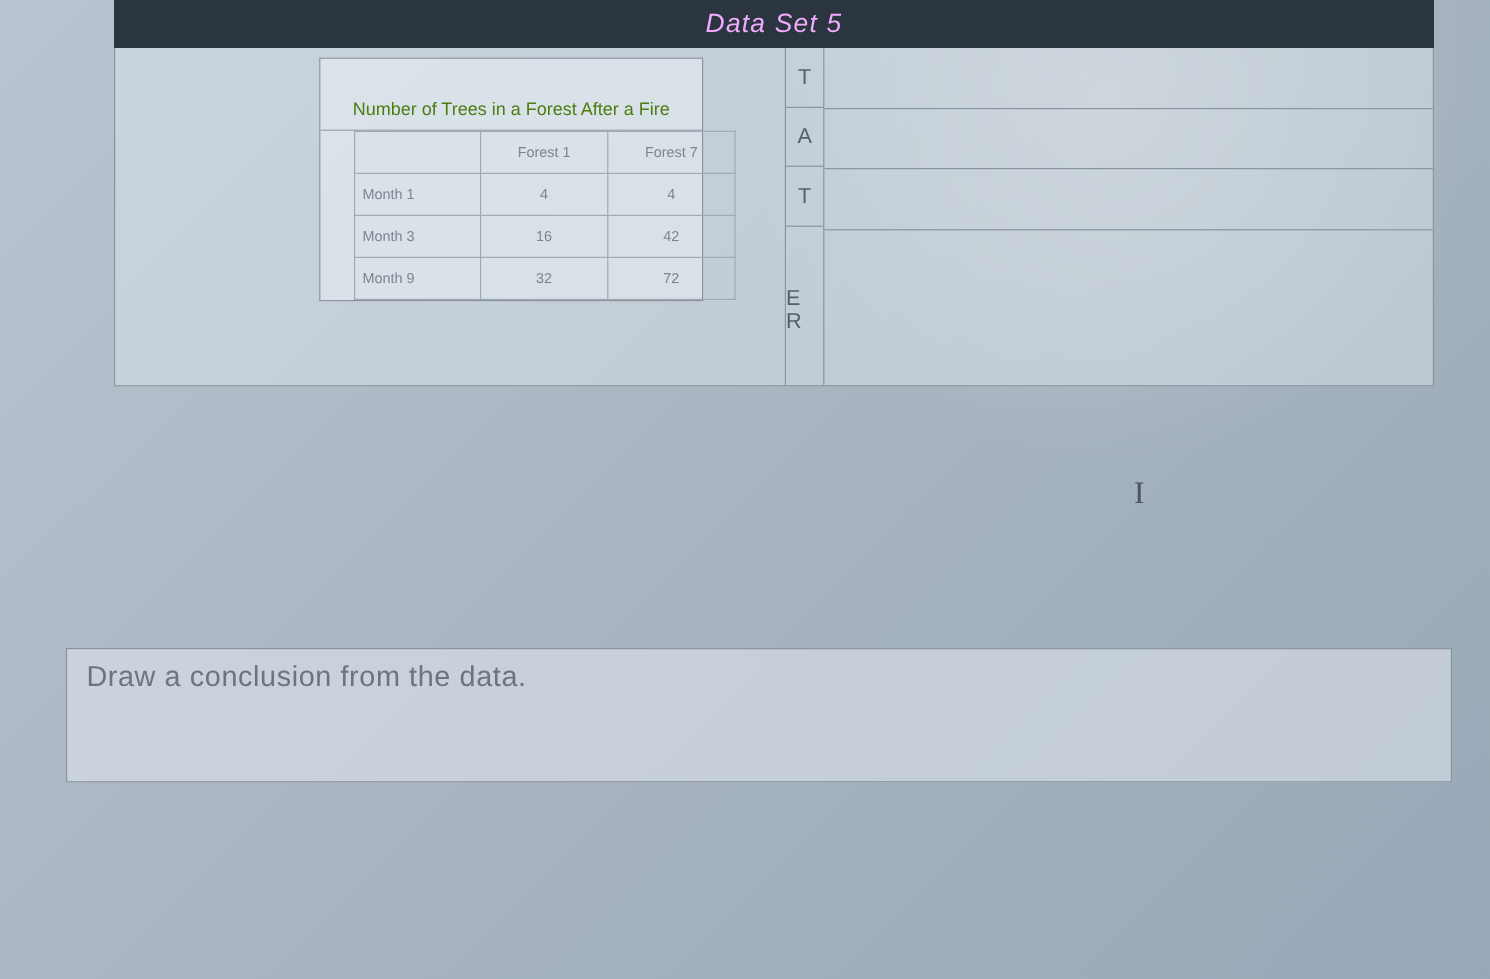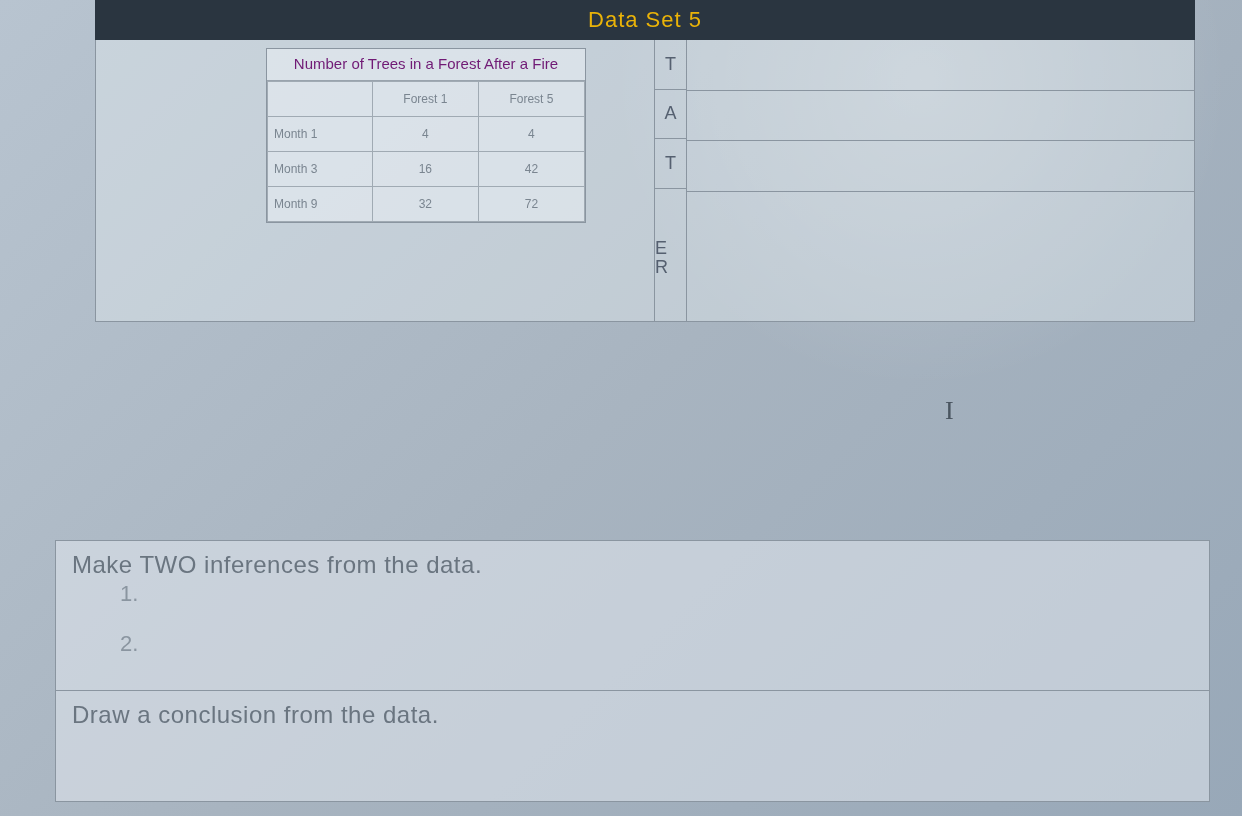--- a/index.html
+++ b/index.html
@@ -28,23 +28,24 @@
     .banner {
       position: absolute;
       top: 0;
       left: 95px;
       width: 1100px;
       height: 40px;
       background: #2a3540;
       display: flex;
       justify-content: center;
       align-items: center;
-      color: #eab308;
+      color: #f0abfc;
       font-size: 22px;
       letter-spacing: 1px;
+      font-style: italic;
     }
     .top-row {
       position: absolute;
       top: 40px;
       left: 95px;
       width: 1100px;
       height: 282px;
       display: flex;
     }
     .panel-left {
@@ -59,29 +60,31 @@
       top: 8px;
       left: 170px;
       width: 320px;
       border: 1px solid #8a95a0;
       background: rgba(235,240,245,0.55);
     }
     .dtbl-title {
       text-align: center;
       padding: 6px 6px 6px 6px;
       font-size: 15px;
-      color: #701a75;
+      color: #4d7c0f;
       line-height: 1.25;
       border-bottom: 1px solid #99a3ad;
+      margin-top: 28px;
     }
     .dtbl {
       width: 100%;
       border-collapse: collapse;
       font-size: 12px;
       color: #7a8590;
+      margin-left: 28px;
     }
     .dtbl th, .dtbl td {
       border: 1px solid #a0aab3;
       padding: 10px 6px;
       text-align: center;
       font-weight: normal;
     }
     .dtbl .row-head {
       text-align: left;
       padding-left: 6px;
@@ -182,21 +185,21 @@
 
 <div class="top-row">
   <div class="panel-left">
     <div class="data-table-box">
       <div class="dtbl-title">Number of Trees in a Forest After a Fire</div>
       <table class="dtbl">
         <tbody>
             <tr>
           <th class="corner"></th>
           <th>Forest 1</th>
-          <th>Forest 5</th>
+          <th>Forest 7</th>
         </tr>
         <tr>
           <td class="row-head">Month 1</td>
           <td>4</td>
           <td>4</td>
         </tr>
         <tr>
           <td class="row-head">Month 3</td>
           <td>16</td>
           <td>42</td>
@@ -232,21 +235,16 @@
       <div class="line"></div>
       <div class="line"></div>
       <div class="line last"></div>
     </div>
   </div>
 </div>
 
 <div class="cursor-i">I</div>
 
 <div class="bottom-panel">
-  <div class="bp-section">
-    <div class="bp-title">Make TWO inferences from the data.</div>
-    <div class="bp-item">1.</div>
-    <div class="bp-item">2.</div>
-  </div>
   <div class="bp-section last">
     <div class="bp-title">Draw a conclusion from the data.</div>
   </div>
 </div>
 
 </body></html>

